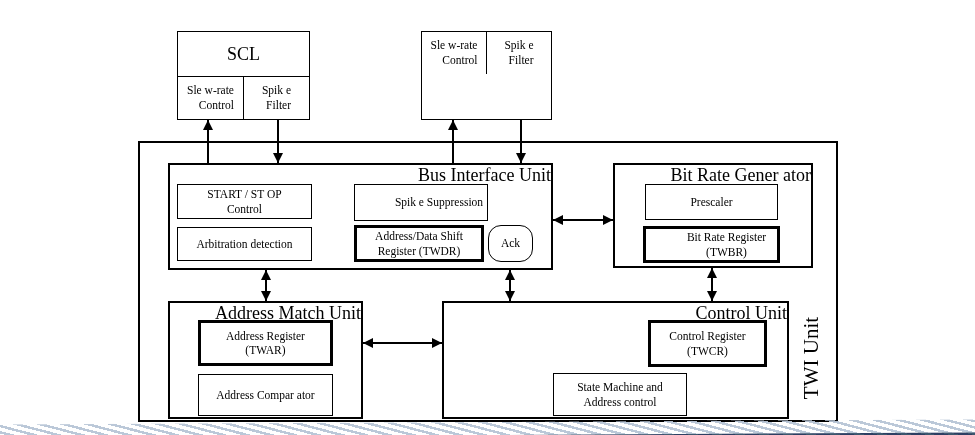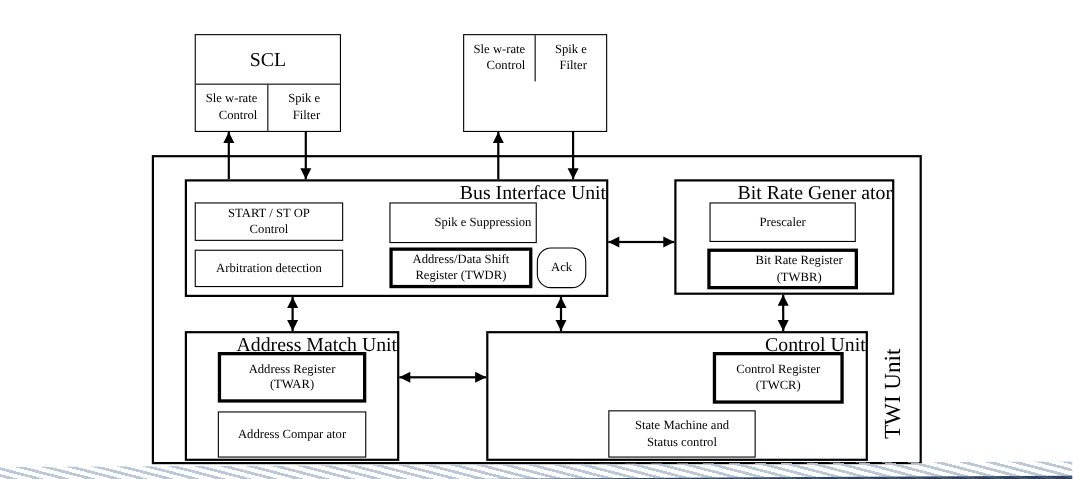--- a/index.html
+++ b/index.html
@@ -94,21 +94,21 @@
   <div class="box sub boldbox" style="left:198px; top:302px; width:135px; height:46px;text-align:center;">Address Register
 (TWAR)</div>
   <div class="box sub" style="left:198px; top:356px; width:135px; height:42px;">Address Compar ator</div>
 
   <div class="box unit" style="left:442px; top:283px; width:347px; height:118px;">
     <div class="unit-title">Control Unit</div>
   </div>
   <div class="box sub boldbox" style="left:648px; top:302px; width:119px; height:47px;">Control Register
 (TWCR)</div>
   <div class="box sub" style="left:553px; top:355px; width:134px; height:43px;">State Machine and
-Status control</div>
+Address control</div>
 
   <div class="twi-label lbl">TWI Unit</div>
 
   <div class="arr" style="left:203px; top:102px; width:10px; height:43px;">
     <div class="shaft-v"></div>
       <div class="head head-up"></div>
   </div>
   <div class="arr" style="left:273px; top:102px; width:10px; height:43px;">
     <div class="shaft-v"></div>
       <div class="head head-down"></div>

